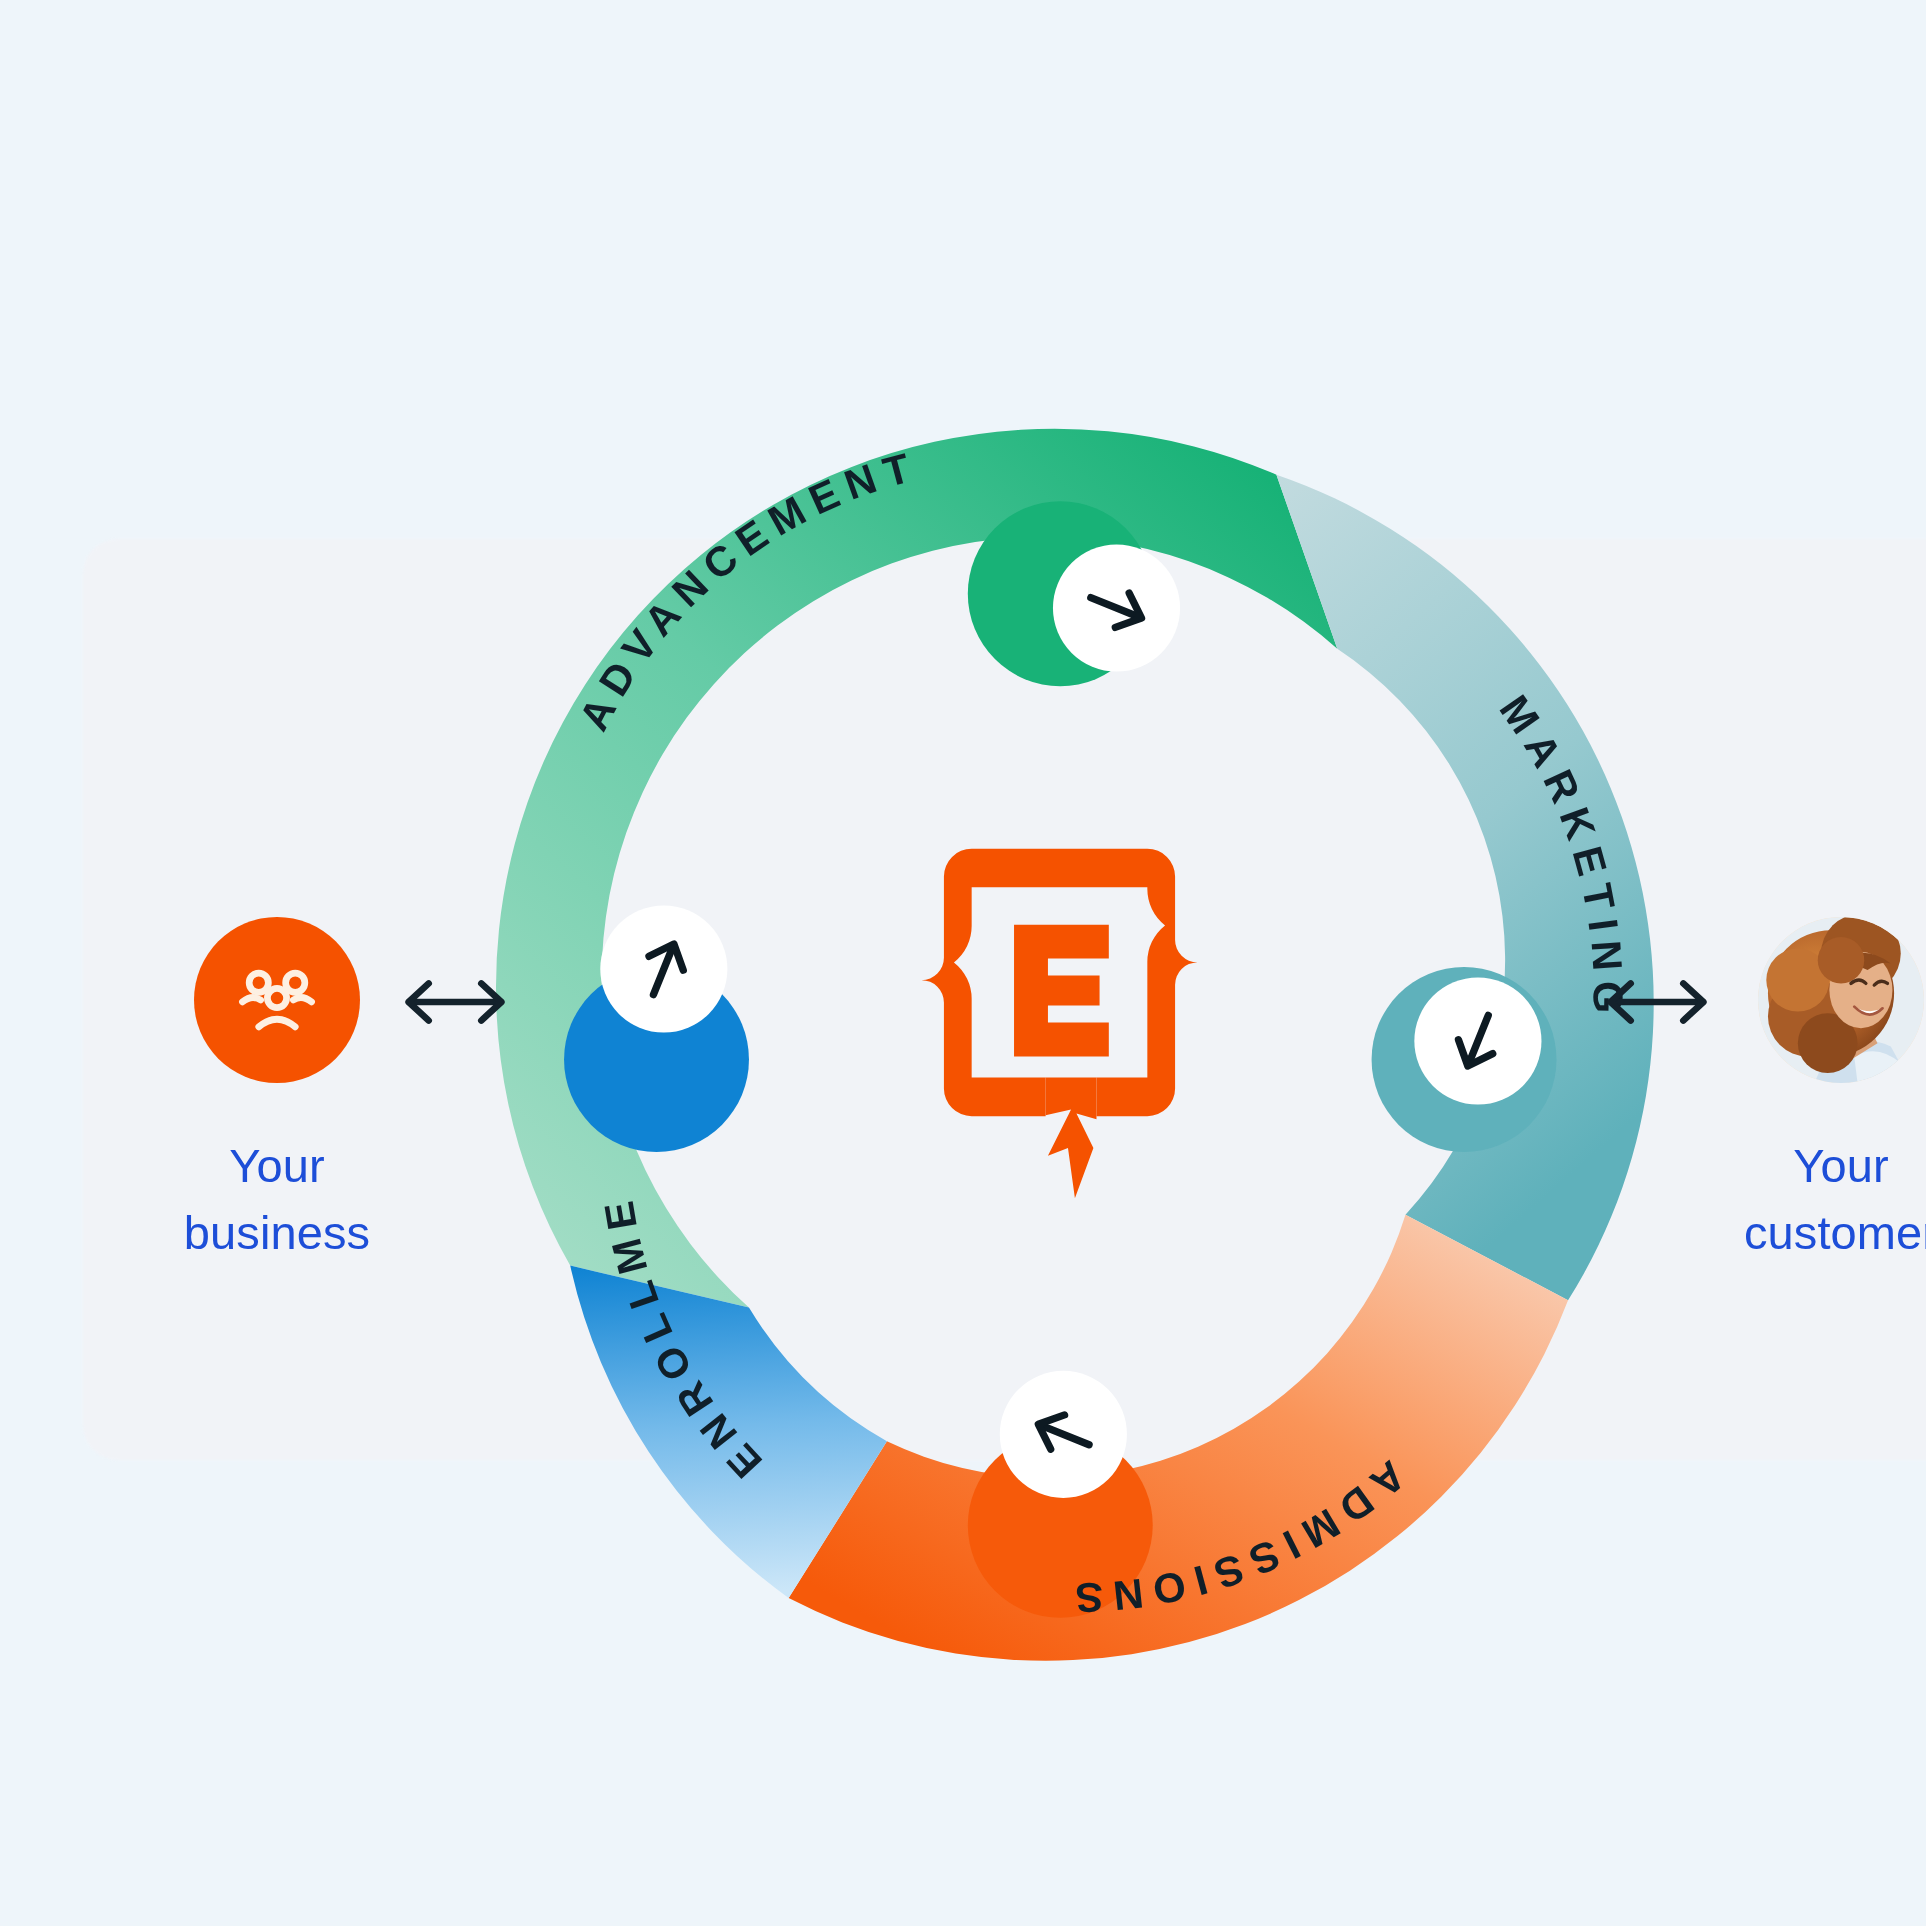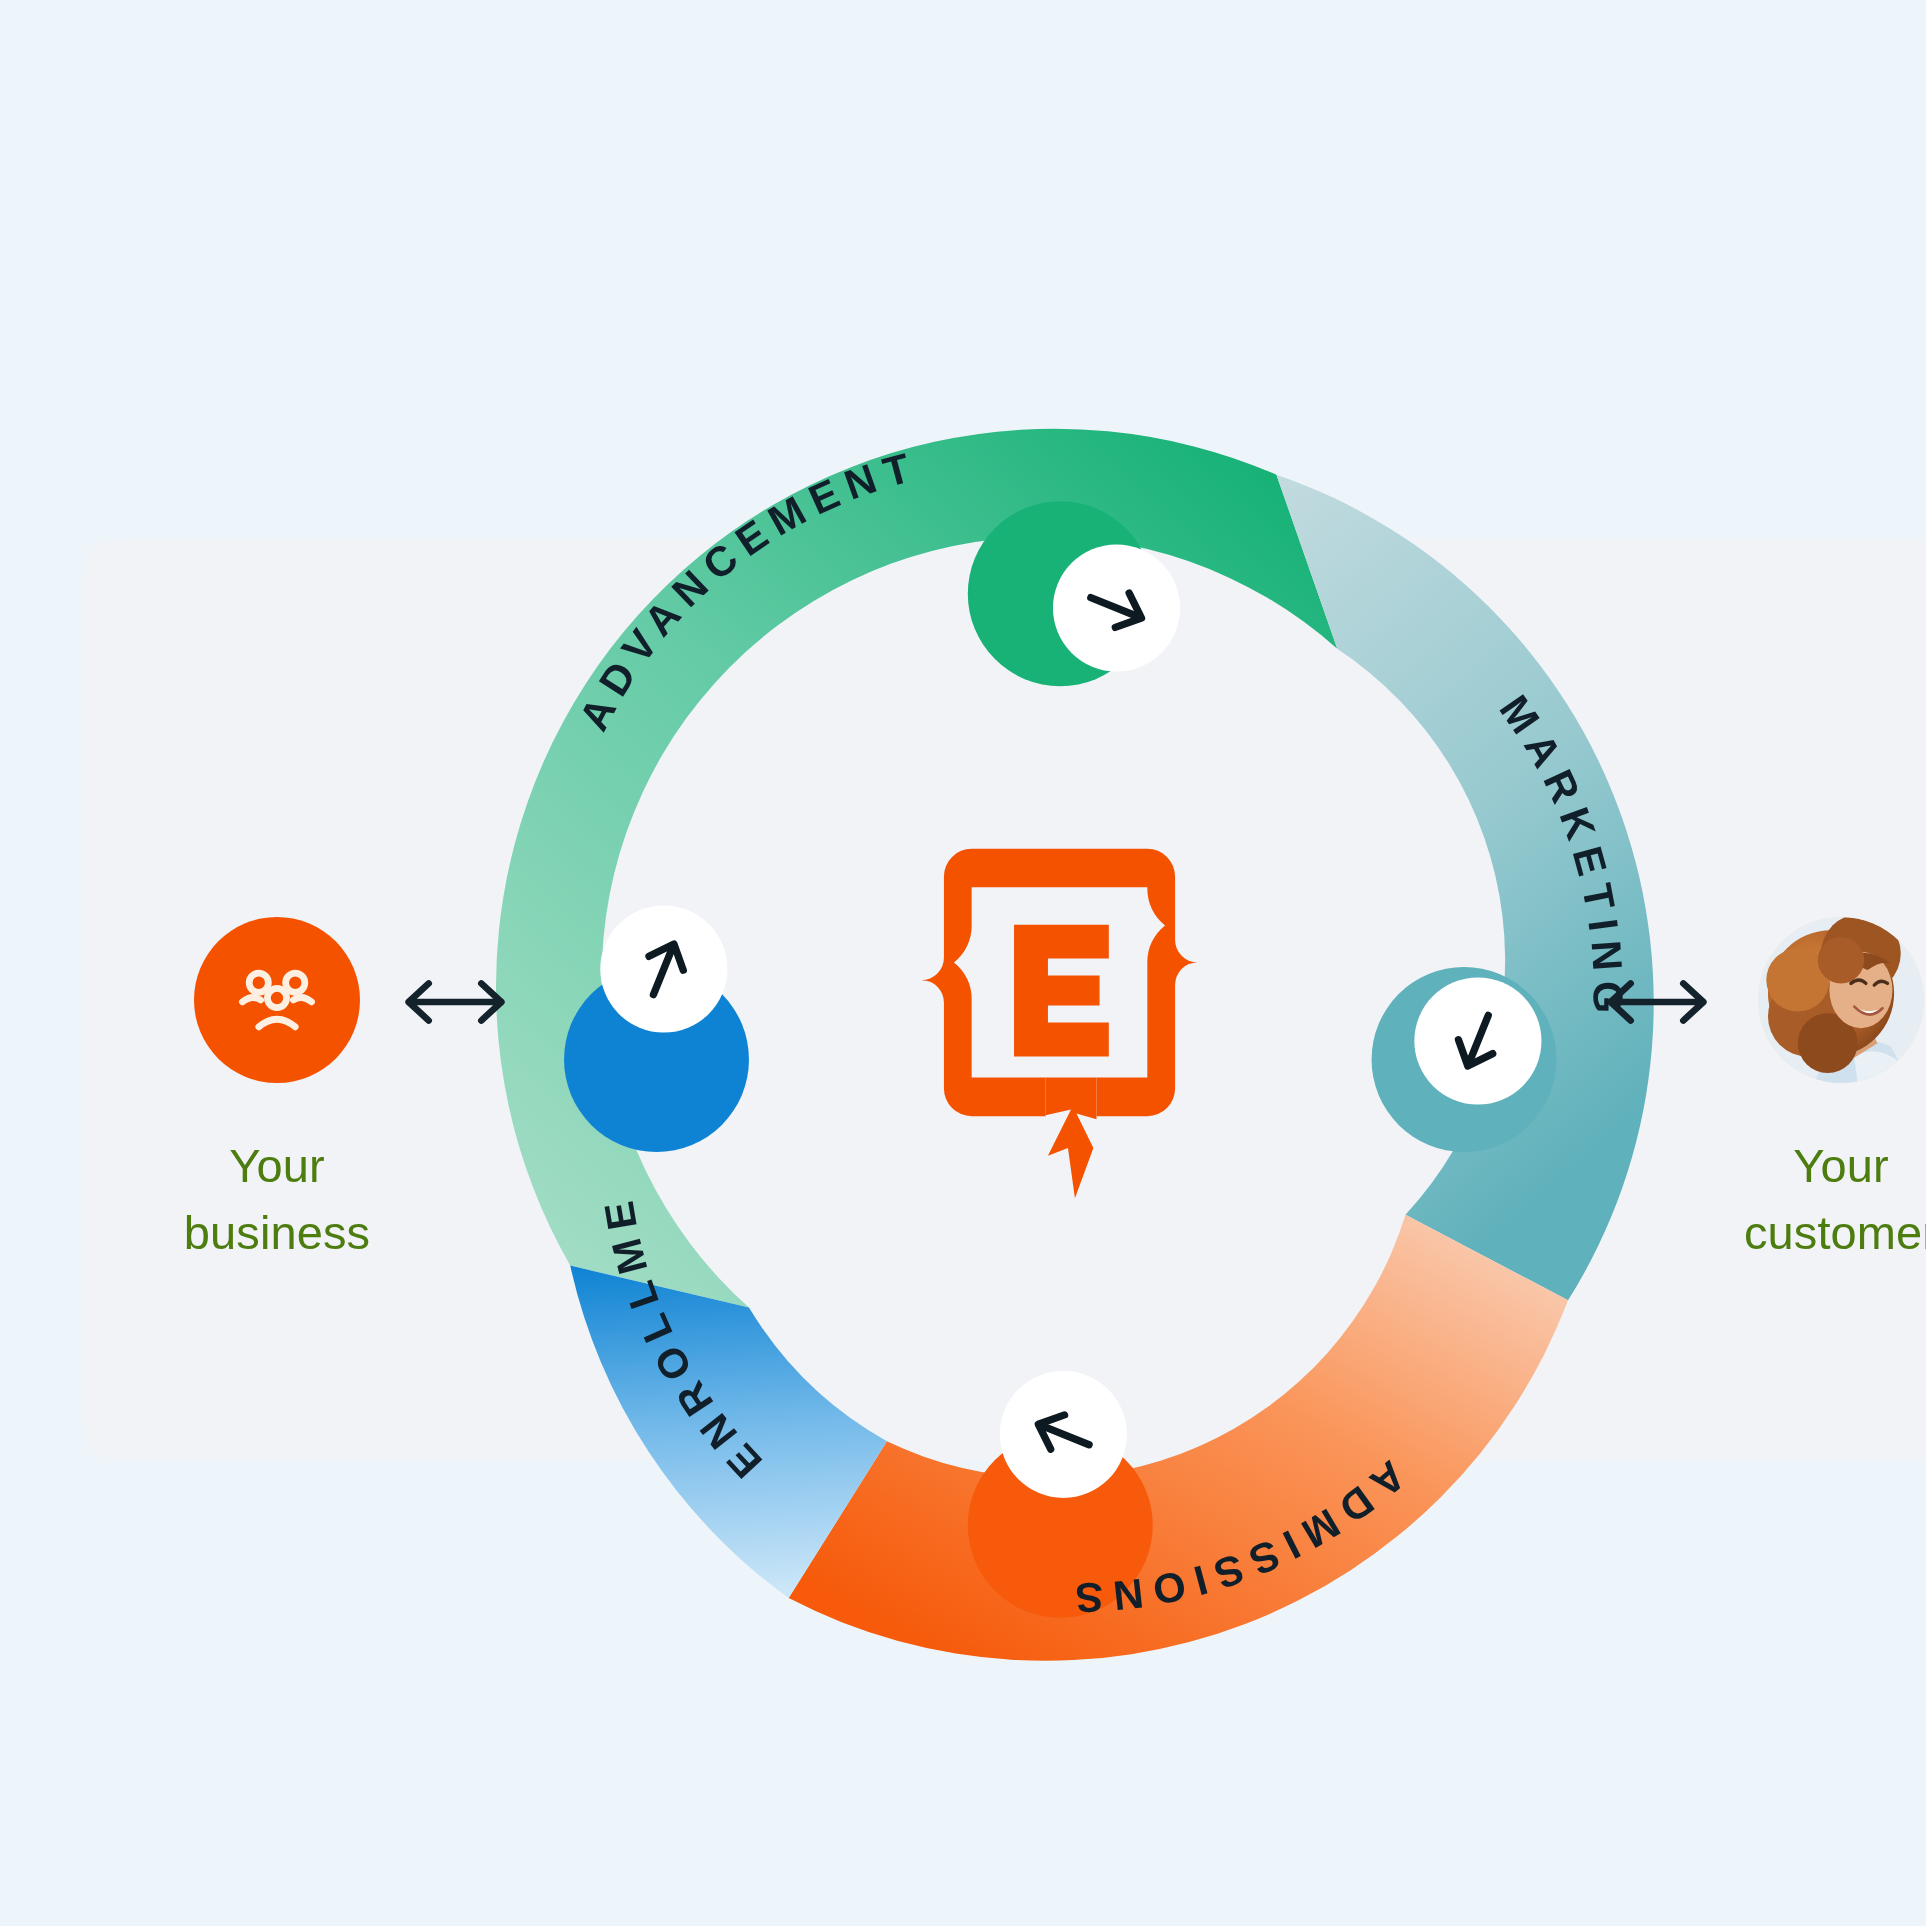--- a/index.html
+++ b/index.html
@@ -43,21 +43,21 @@
   .avatar{
     width:166px;height:166px;border-radius:50%;
     overflow:hidden;position:relative;
     background:#f4e4d3;
   }
 
   .side-label{
     margin-top:50px;
     font-size:47px;
     line-height:1.42;
-    color:#4d7c0f;
+    color:#1d4ed8;
     text-align:center;
     letter-spacing:0.1px;
     white-space:pre-line;
   }
 
   .conn{
     position:absolute;
     width:116px;height:62px;
   }
   .conn.left{left:397px;top:971px;}

